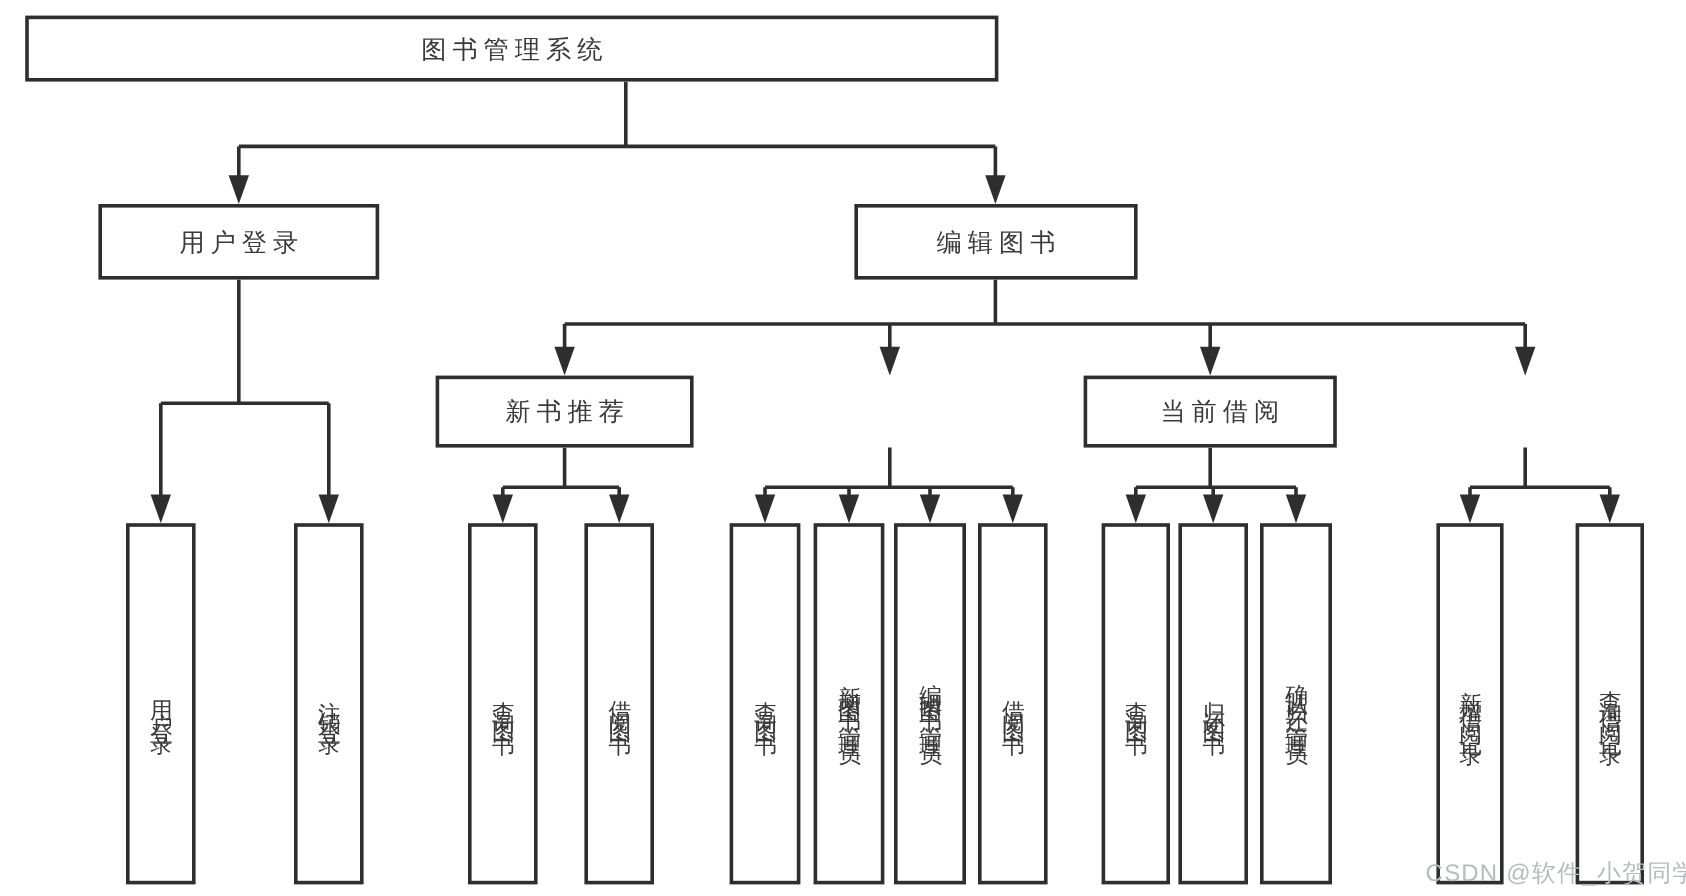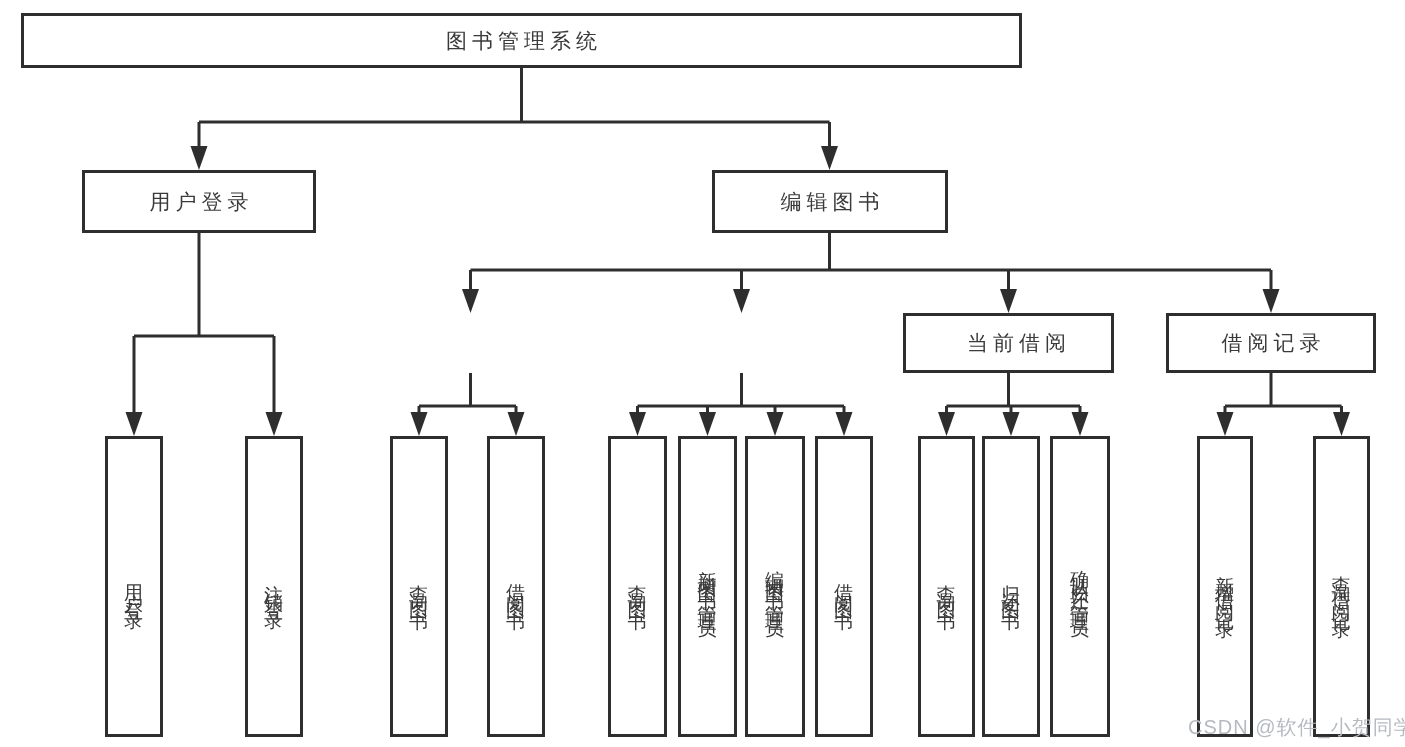--- a/index.html
+++ b/index.html
@@ -90,27 +90,27 @@
     <path d="M1008.5 373 V406 M946.5 406 H1080 M946.5 406 V415 M1011 406 V415 M1080 406 V415"></path>
     <polygon points="938,412 955,412 946.5,436" fill="#2e2e2e" stroke="none"></polygon>
     <polygon points="1002.5,412 1019.5,412 1011,436" fill="#2e2e2e" stroke="none"></polygon>
     <polygon points="1071.5,412 1088.5,412 1080,436" fill="#2e2e2e" stroke="none"></polygon>
 
     <path d="M1271 373 V406 M1225 406 H1341.5 M1225 406 V415 M1341.5 406 V415"></path>
     <polygon points="1216.5,412 1233.5,412 1225,436" fill="#2e2e2e" stroke="none"></polygon>
     <polygon points="1333,412 1350,412 1341.5,436" fill="#2e2e2e" stroke="none"></polygon>
   </svg>
 
-  <div class="box" style="left:21px; top:13px; width:1001px; height:55px;">图书管理系统</div>
+  <div class="box" style="left:21px; top:13px; width:811px; height:55px;">图书管理系统</div>
 
   <div class="box" style="left:82px; top:170px; width:234px; height:63px;">用户登录</div>
   <div class="box" style="left:712px; top:170px; width:236px; height:63px;">编辑图书</div>
 
+  <div class="box" style="left:363px; top:313px; width:215px; height:60px;">新书推荐</div>
   <div class="box" style="left:903px; top:313px; width:211px; height:60px;padding-left:16px;">当前借阅</div>
-  <div class="box" style="left:1166px; top:313px; width:210px; height:60px;">借阅记录</div>
 
   <div class="vbox" style="left:105px; top:436px; width:58px; height:301px;">用户登录</div>
   <div class="vbox" style="left:245px; top:436px; width:58px; height:301px;">注销登录</div>
 
   <div class="vbox" style="left:390px; top:436px; width:58px; height:301px;">查询图书</div>
   <div class="vbox" style="left:487px; top:436px; width:58px; height:301px;">借阅图书</div>
 
   <div class="vbox" style="left:608px; top:436px; width:59px; height:301px;">查询图书</div>
   <div class="vbox" style="left:678px; top:436px; width:59px; height:301px; letter-spacing:7px;">新增图书（管理员）</div>
   <div class="vbox" style="left:745px; top:436px; width:60px; height:301px; letter-spacing:7px;">编辑图书（管理员）</div>

